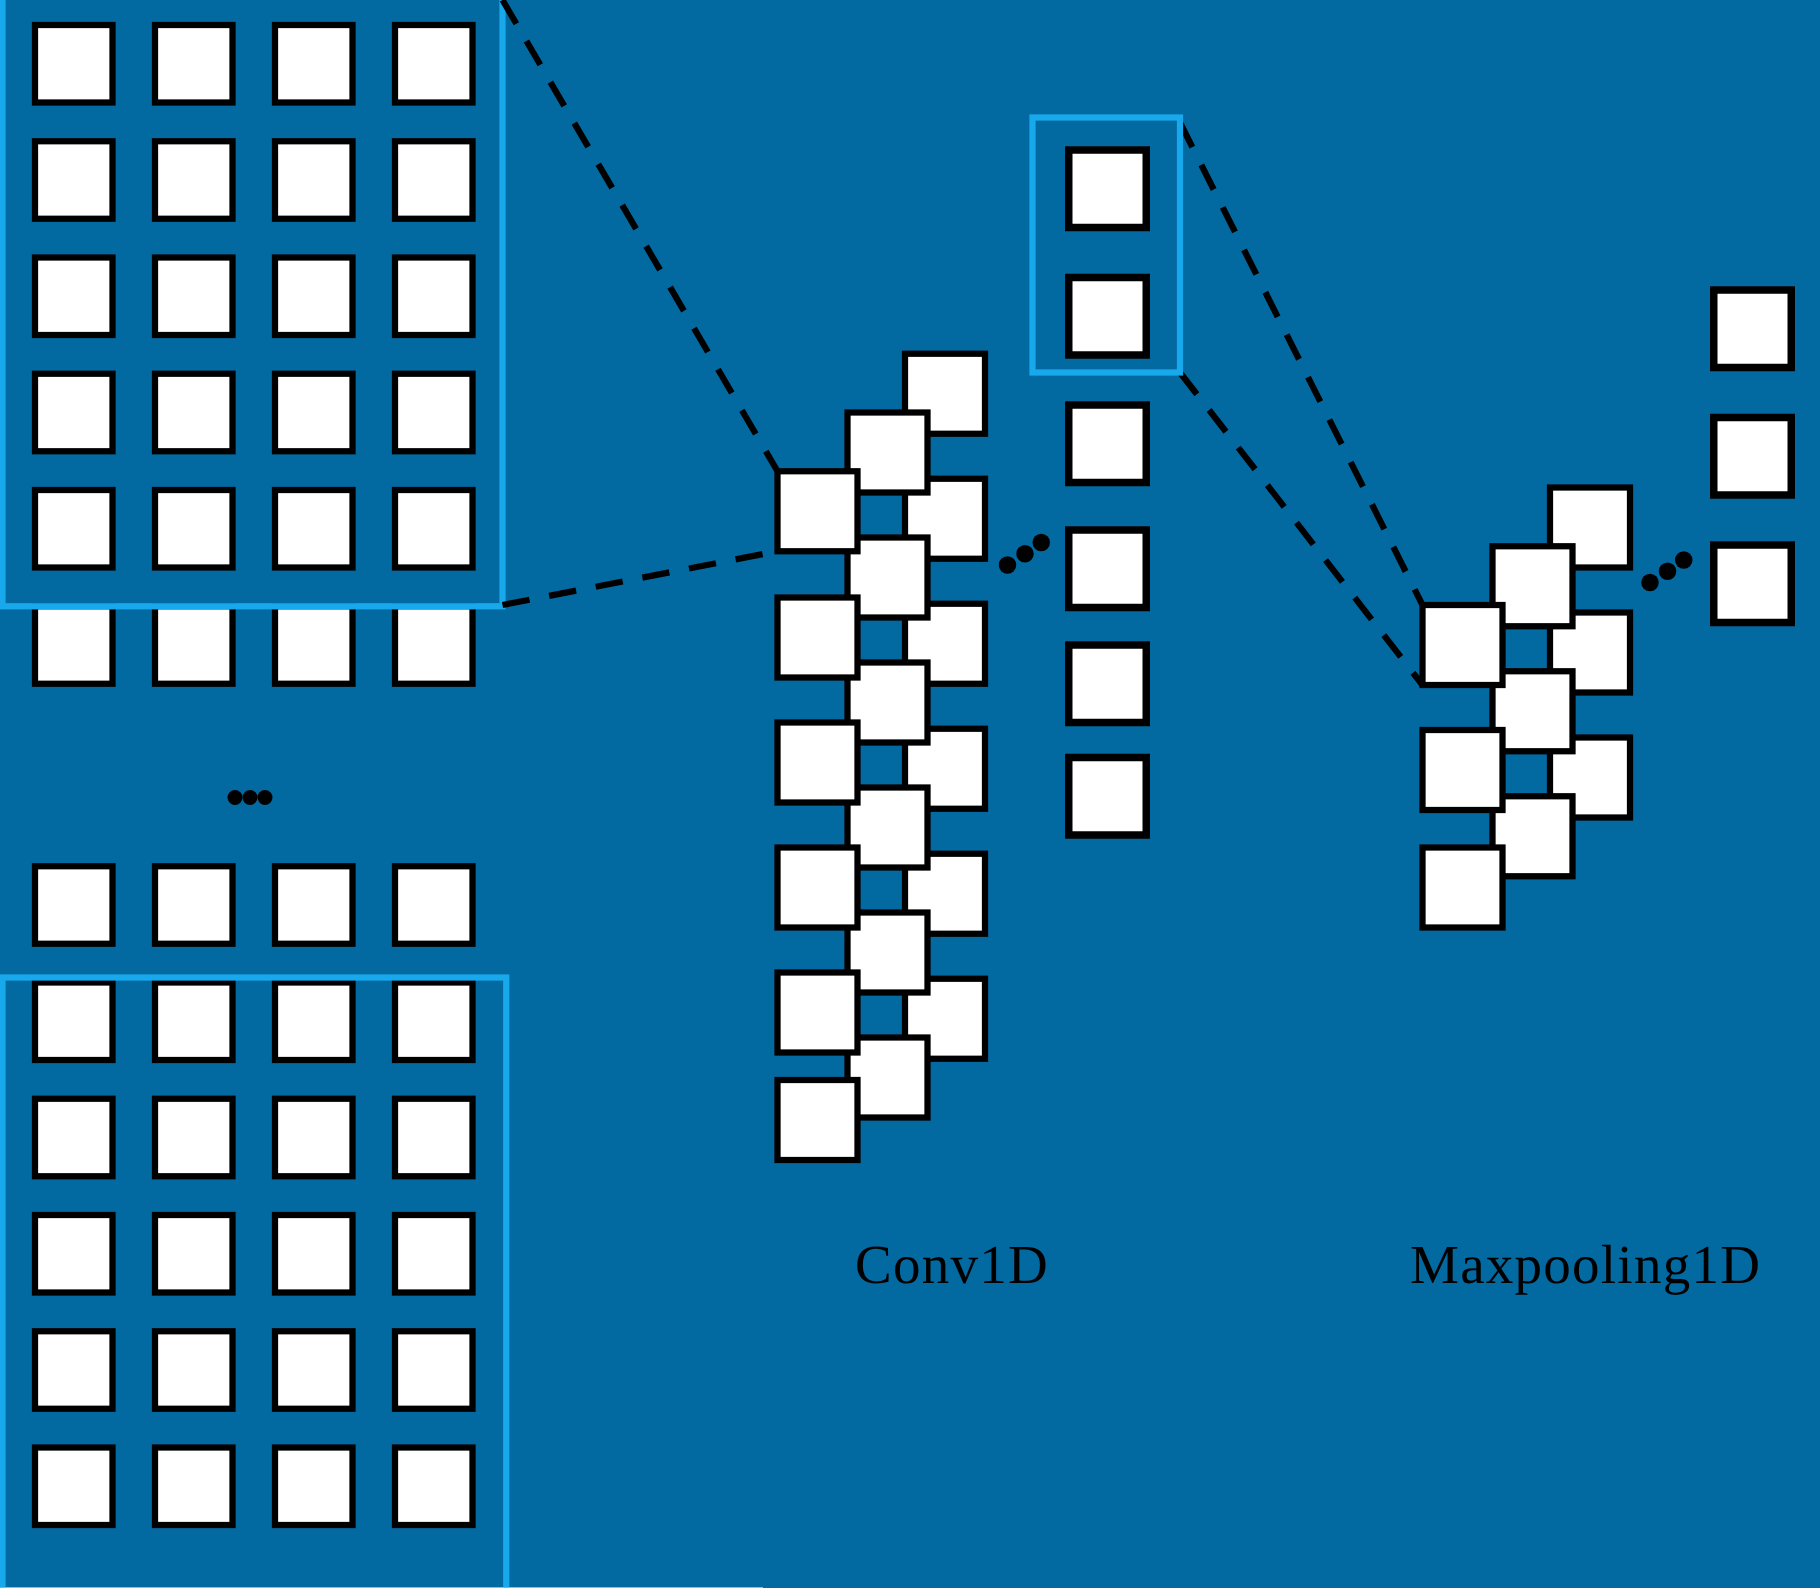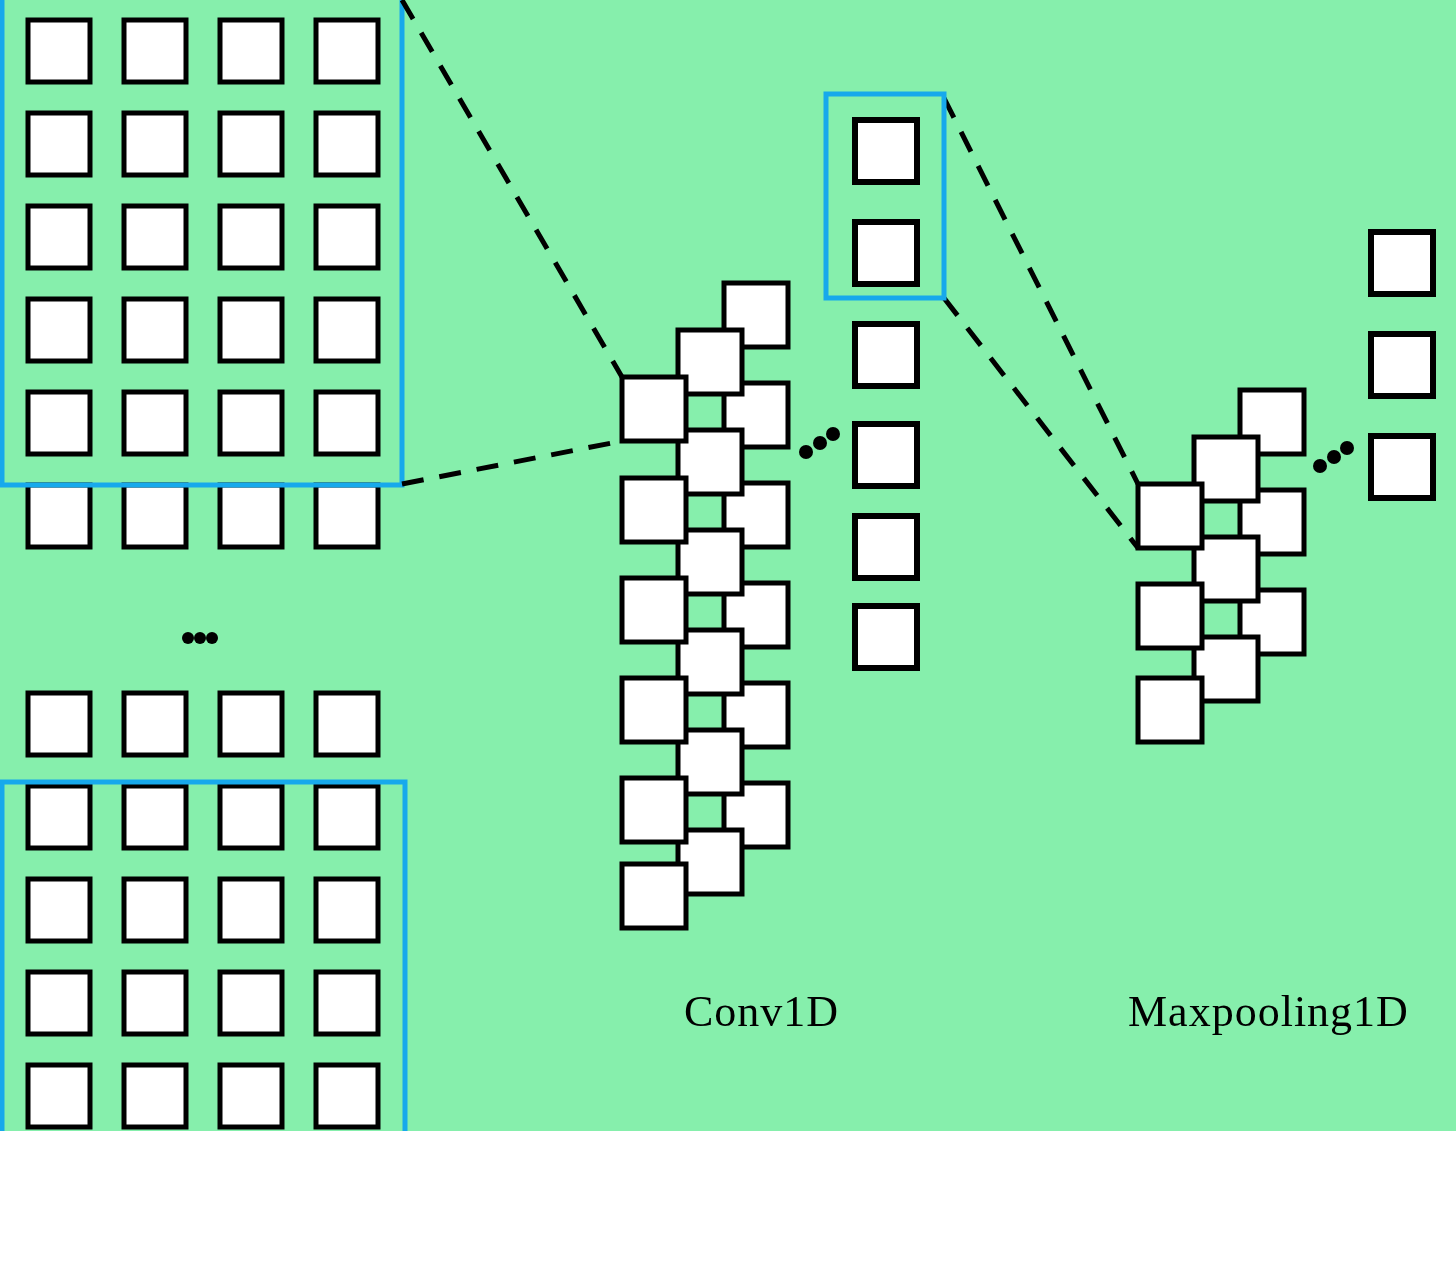--- a/index.html
+++ b/index.html
@@ -3,22 +3,22 @@
 <meta charset="utf-8">
 <style>
   html, body {
     margin: 0;
     padding: 0;
     background: #ffffff;
   }
   #canvas-root {
     position: relative;
     width: 1456px;
-    height: 1131px;
-    background: #86efac;
+    height: 1270px;
+    background: #0369a1;
     font-family: "Liberation Serif", "DejaVu Serif", serif;
     overflow: hidden;
     text-align: center;
   }
   svg#diagram {
     display: block;
     width: 1456px;
     height: 1270px;
   }
   .cell-sq {

